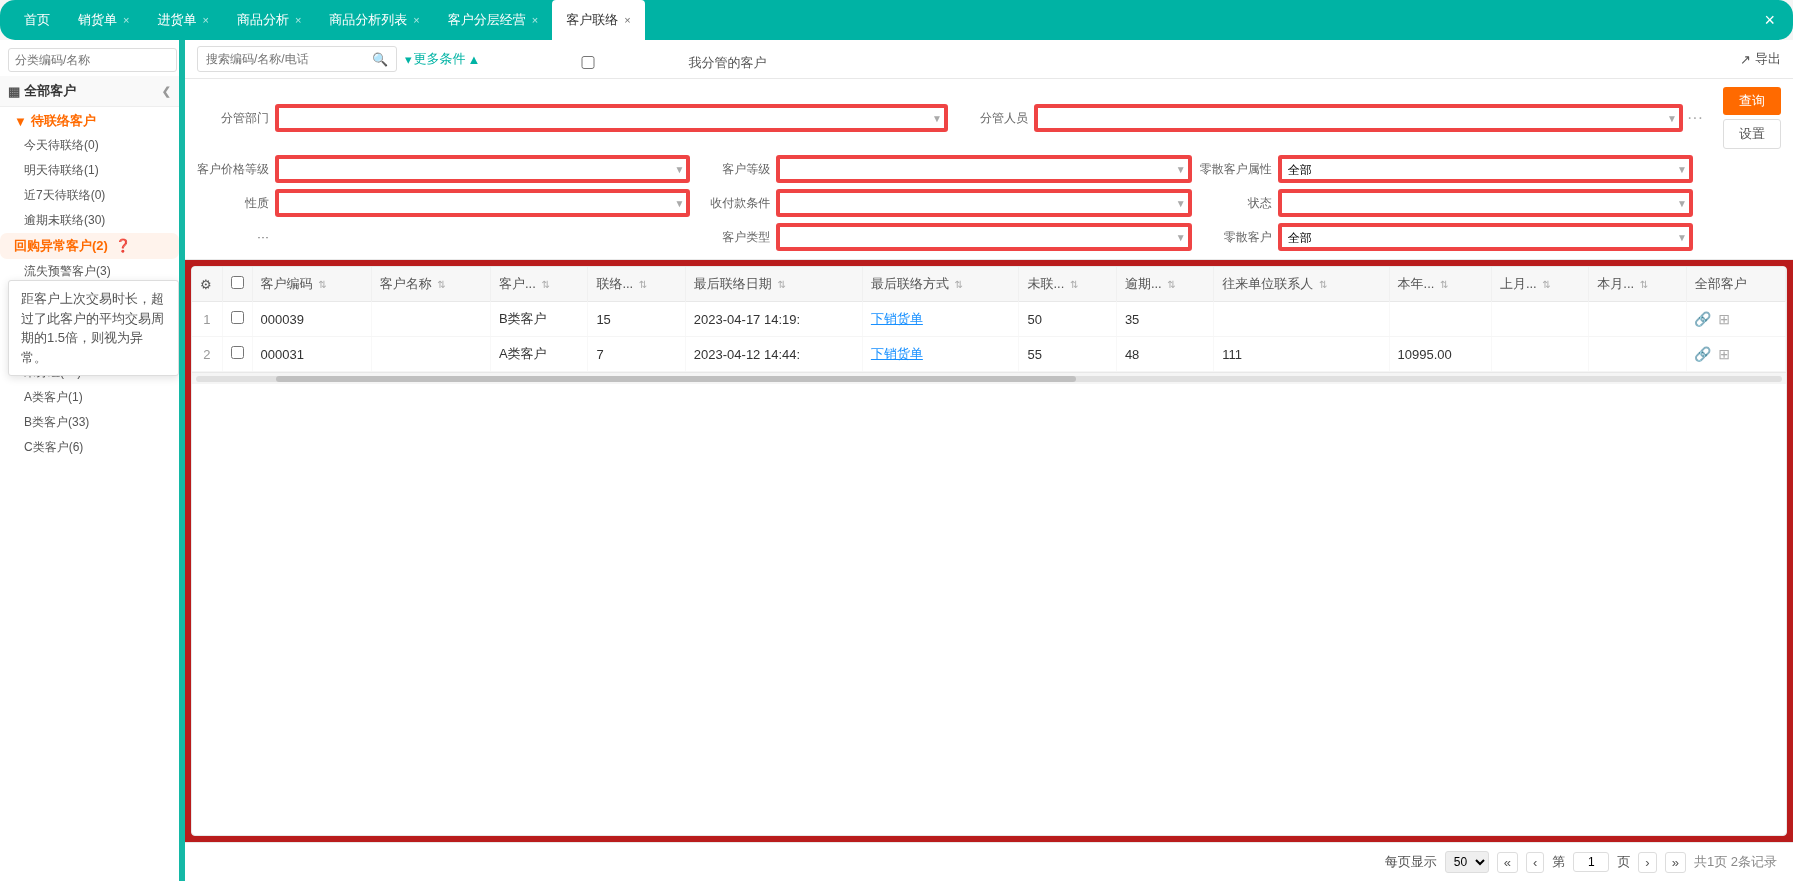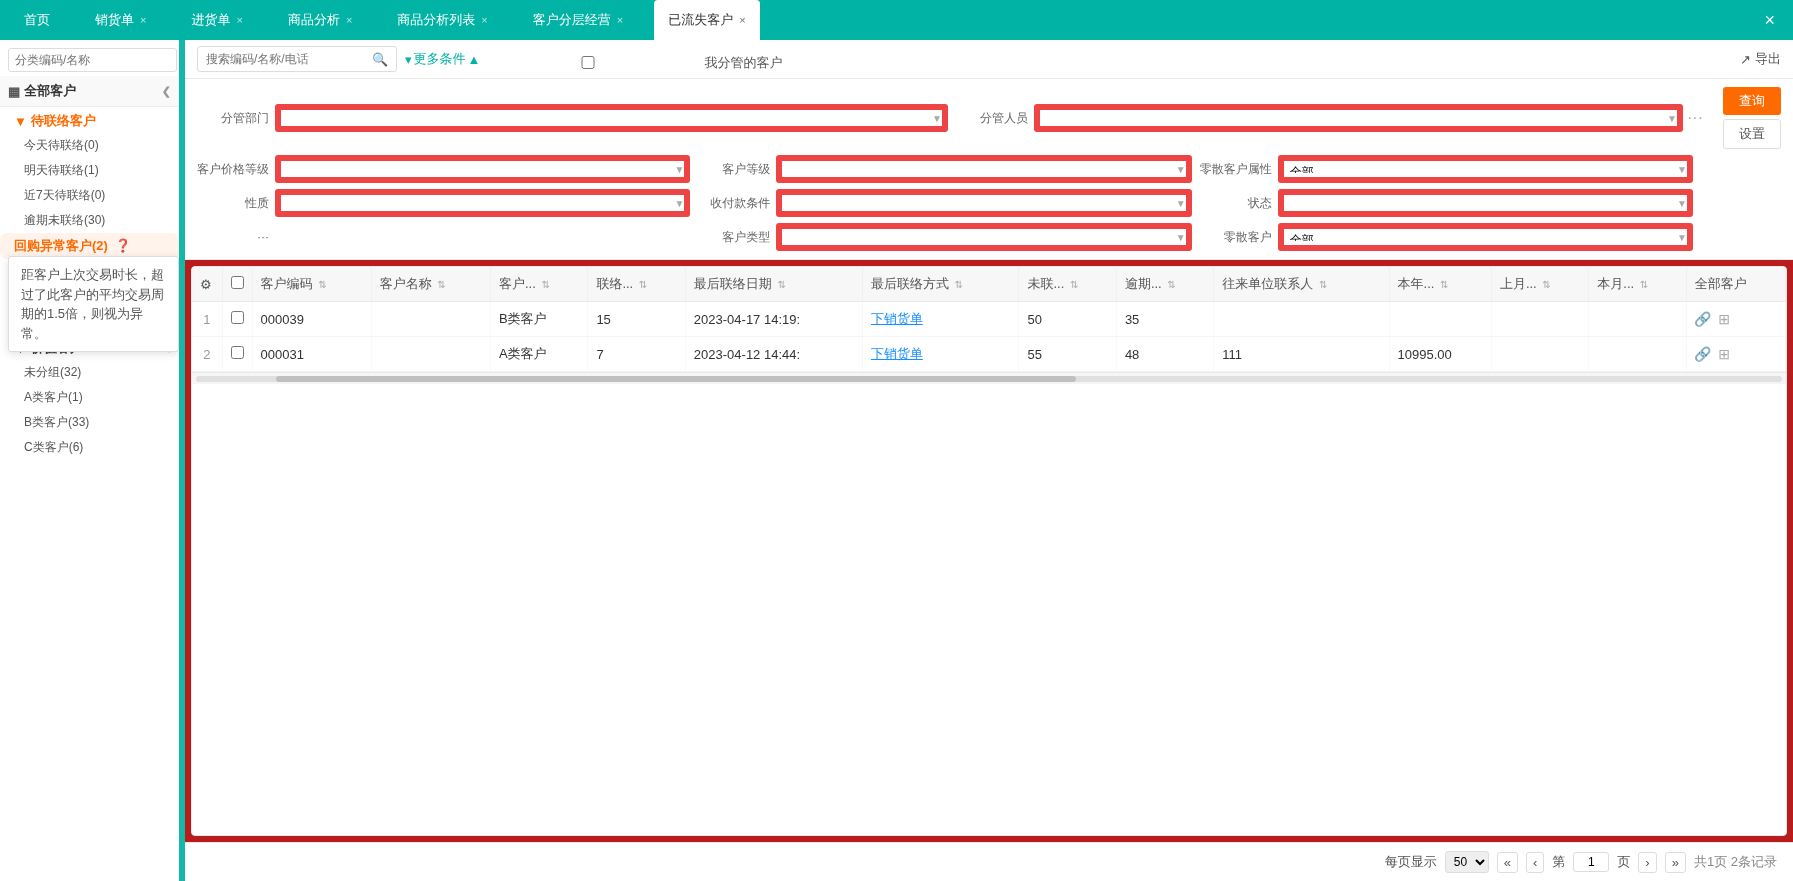--- a/index.html
+++ b/index.html
@@ -2,21 +2,21 @@
 <html><head>
   <meta charset="utf-8">
   <style>
     * { box-sizing: border-box; margin: 0; padding: 0; font-family: 'Microsoft YaHei', Arial, sans-serif; font-size: 13px; }
     body { background: #f5f5f5; overflow: hidden; width: 1793px; height: 881px; }
 
     
     .top-nav {
       display: flex; align-items: center;
       background: #00b3a4; height: 40px;
-      padding: 0 10px; gap: 17px;
+      padding: 0 10px; gap: 0; border-radius: 15px;
     }
     .top-nav .nav-item {
       color: #fff; padding: 0 14px; height: 40px; display: flex; align-items: center;
       cursor: pointer; font-size: 13px; white-space: nowrap; position: relative;
     }
     .top-nav .nav-item.active {
       background: #fff; color: #333; border-radius: 4px 4px 0 0;
     }
     .top-nav .nav-item .close-x {
       margin-left: 6px; font-size: 11px; opacity: 0.7;
@@ -86,21 +86,21 @@
       background: #fff; padding: 6px 12px; display: flex; align-items: center; gap: 8px;
       border-bottom: 1px solid #e8e8e8; flex-shrink: 0;
     }
     .filter-bar input {
       border: 1px solid #ddd; border-radius: 3px; padding: 5px 8px;
       width: 200px; outline: none; font-size: 12px;
     }
     .more-conditions {
       color: #00b3a4; cursor: pointer; font-size: 12px; display: flex; align-items: center; gap: 2px;
     }
-    .my-customers { display: flex; align-items: center; gap: 16px; font-size: 12px; color: #555; cursor: pointer; margin-top: 7px; }
+    .my-customers { display: flex; align-items: center; gap: 0; font-size: 12px; color: #555; cursor: pointer; margin-top: 7px; }
     .my-customers input[type=checkbox] { cursor: pointer; }
     .export-btn {
       margin-left: auto; display: flex; align-items: center; gap: 4px;
       color: #555; font-size: 12px; cursor: pointer;
     }
 
     
     .advanced-filter {
       background: #fff; border-bottom: 1px solid #e8e8e8;
       padding: 8px 12px; display: flex; flex-direction: column; gap: 6px;
@@ -112,21 +112,21 @@
     .filter-cell {
       display: flex; align-items: center; flex: 1; min-width: 0;
     }
     .filter-label {
       color: #666; font-size: 12px; white-space: nowrap; min-width: 72px; text-align: right; margin-right: 6px;
     }
     .filter-select-wrap {
       flex: 1; position: relative; display: flex; align-items: center;
     }
     .filter-select-wrap select {
-      width: 100%; border: 6px solid #ef4444; border-radius: 3px; padding: 4px 20px 4px 6px;
+      width: 100%; border: 4px solid #ef4444; border-radius: 3px; padding: 4px 20px 4px 6px;
       font-size: 12px; outline: none; appearance: none; background: #fff; height: 28px; cursor: pointer;
     }
     .filter-select-wrap .chevron {
       position: absolute; right: 6px; top: 50%; transform: translateY(-50%);
       color: #aaa; font-size: 10px; pointer-events: none;
     }
     .filter-input {
       flex: 1; border: 1px solid #ddd; border-radius: 3px; padding: 4px 6px;
       font-size: 12px; outline: none; height: 28px;
     }
@@ -145,21 +145,21 @@
     .btn-group { display: flex; flex-direction: column; gap: 4px; margin-left: 8px; }
 
     
     .table-area {
       flex: 1; overflow: auto; background: #fff; margin: 6px;
       border: 1px solid #e8e8e8; border-radius: 4px;
     }
 
     
     .tooltip-box {
-      position: absolute; top: 216px; left: 8px;
+      position: absolute; top: 240px; left: 8px;
       background: #fff; border: 1px solid #ddd; border-radius: 3px;
       padding: 8px 12px; font-size: 12px; color: #555;
       box-shadow: 0 2px 8px rgba(0,0,0,0.12); z-index: 100; max-width: 320px;
       line-height: 1.5;
     }
 
     table {
       width: 100%; border-collapse: collapse; font-size: 12px;
     }
     table thead tr {
@@ -235,21 +235,21 @@
   </div>
   <div class="nav-item">
     <span>商品分析列表</span>
     <span class="close-x">×</span>
   </div>
   <div class="nav-item">
     <span>客户分层经营</span>
     <span class="close-x">×</span>
   </div>
   <div class="nav-item active">
-    <span>已流失客户</span>
+    <span>客户联络</span>
     <span class="close-x">×</span>
   </div>
   <div class="spacer"></div>
   <div class="top-close">×</div>
 </div>
 
 <div class="main-layout">
 
   <div class="sidebar" style="position:relative;">
     <div class="sidebar-search">

